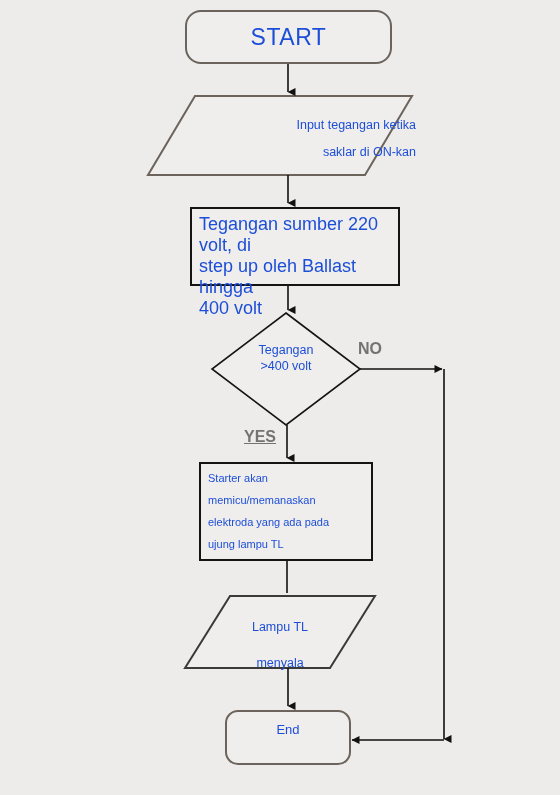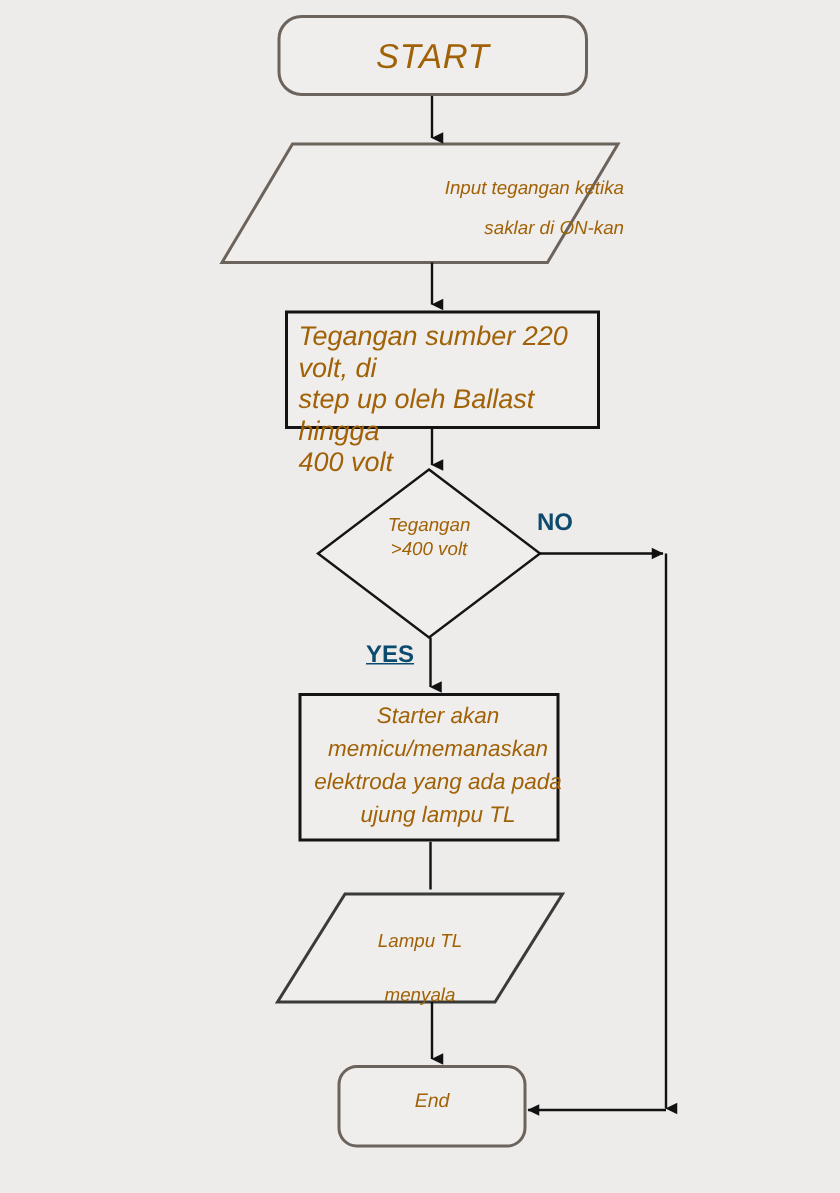--- a/index.html
+++ b/index.html
@@ -16,23 +16,22 @@
   }
   #flowchart-canvas {
     position: absolute;
     left: 0; top: 0;
     width: 560px;
     height: 795px;
   }
   .node-label {
     position: absolute;
     white-space: pre-line;
-    color: #a16207;
+    color: #1d4ed8;
     pointer-events: none;
-    font-style: italic;
   }
   
   .terminator {
     position: absolute;
     border: 2px solid #6b635c;
     border-radius: 14px;
     background: #efeeec;
     box-sizing: border-box;
   }
   #start-node {
@@ -49,23 +48,23 @@
   }
   #end-node {
     left: 225px; top: 710px;
     width: 126px; height: 55px;
     border-radius: 13px;
   }
   #end-label {
     left: 225px; top: 710px;
     width: 126px; height: 55px;
     display: flex; align-items: flex-start; justify-content: center;
+    padding-top: 12px;
     box-sizing: border-box;
     font-size: 13px;
-    margin-top: 16px;
   }
   
   .process {
     position: absolute;
     border: 2px solid #141414;
     background: #efeeec;
     box-sizing: border-box;
   }
   #process-voltage {
     left: 190px; top: 207px;
@@ -77,23 +76,22 @@
     font-size: 18px;
     line-height: 21px;
   }
   #process-starter {
     left: 199px; top: 462px;
     width: 174px; height: 99px;
   }
   #process-starter-label {
     left: 208px; top: 467px;
     width: 168px;
-    font-size: 15px;
+    font-size: 11px;
     line-height: 22px;
-    text-align: center;
   }
   
   #io-input-label {
     left: 196px; top: 112px;
     width: 220px;
     text-align: right;
     font-size: 12.5px;
     line-height: 27px;
   }
   #io-output-label {
@@ -109,21 +107,21 @@
     width: 140px;
     text-align: center;
     font-size: 12.5px;
     line-height: 16px;
   }
   
   .branch-label {
     position: absolute;
     font-weight: bold;
     font-size: 16px;
-    color: #0c4a6e;
+    color: #737373;
   }
   #branch-no {
     left: 358px; top: 340px;
   }
   #branch-yes {
     left: 244px; top: 428px; text-decoration: underline;
   }
 </style>
 </head>
 <body>

